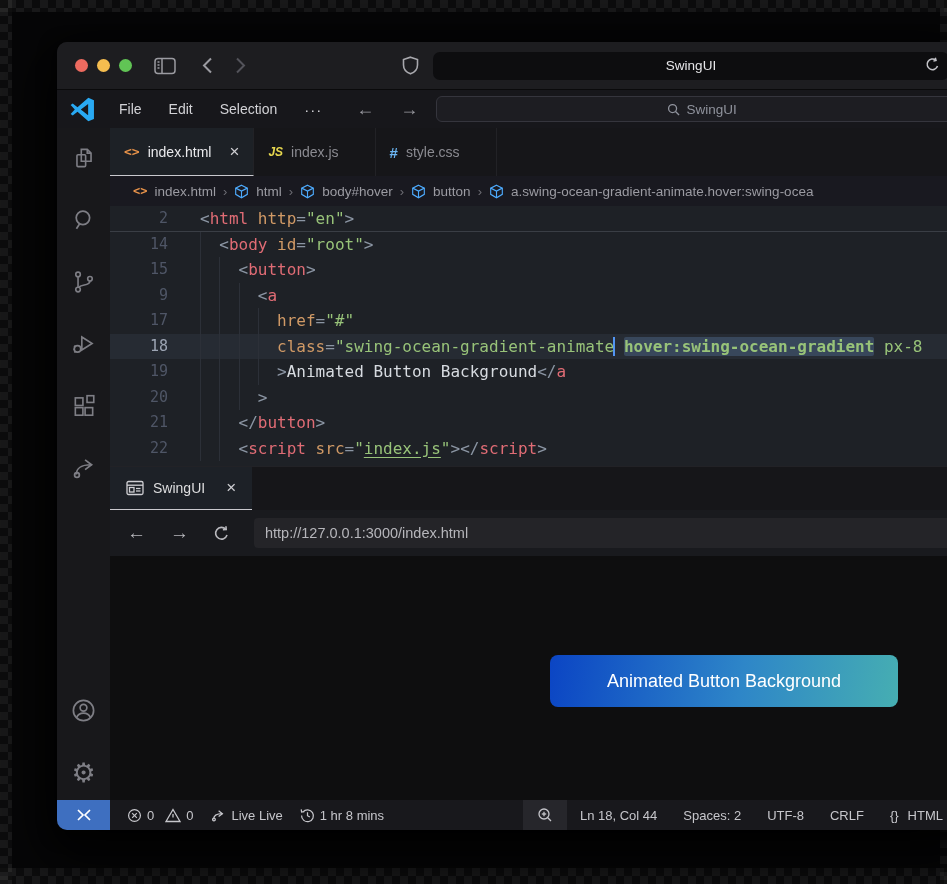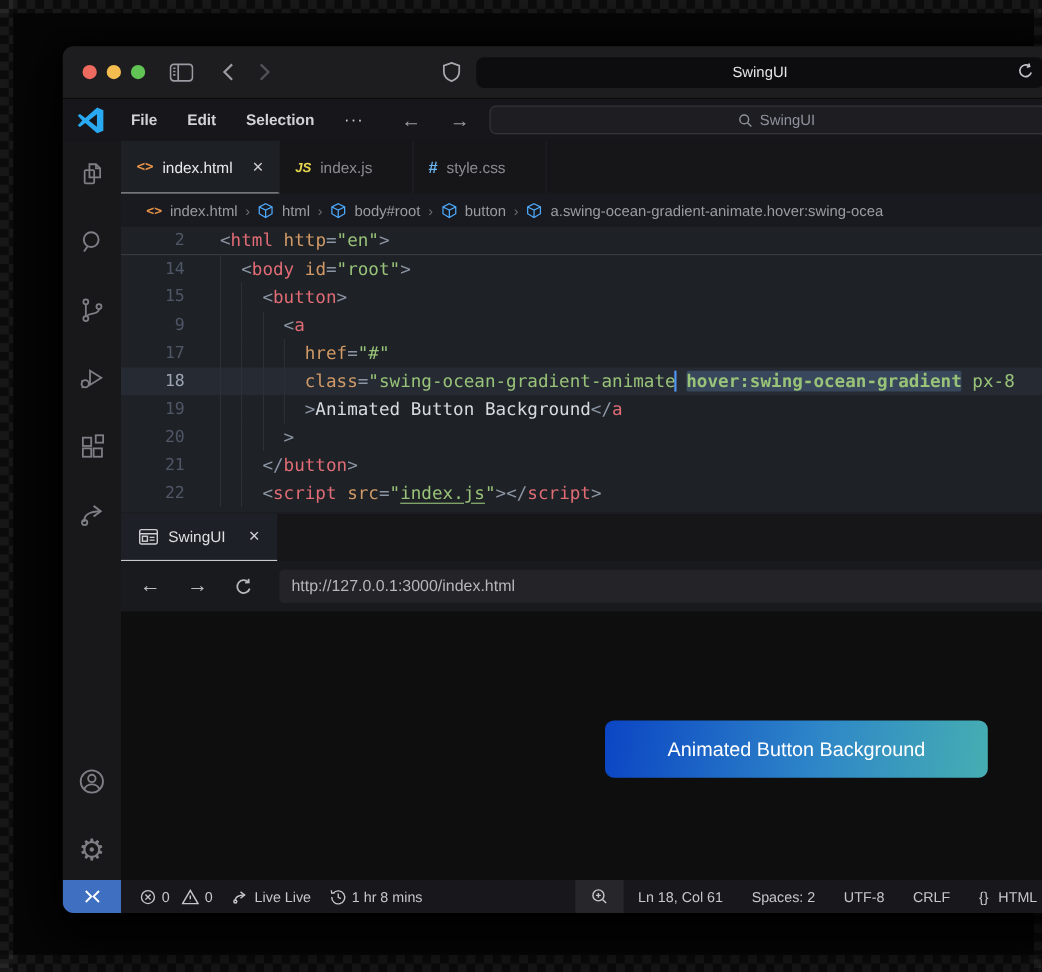--- a/index.html
+++ b/index.html
@@ -27,21 +27,21 @@
   .sf-back{ margin-right:22px; } .sf-fwd{ color:#53535a; margin-right:10px; }
   .sf-shield{ margin-left:auto; margin-right:14px; color:#a8a8ad; }
   .url-pill { flex:none; width:516px; height:28px; background:#0d0d0f; border-radius:7px;
     display:flex; align-items:center; justify-content:center; position:relative;
     color:#e6e6e9; font-size:13.5px; margin-right:-2px; }
   .url-reload { position:absolute; right:9px; top:5px; color:#c3c3c8; }
 
   
   .menu-bar { height:38px; flex:none; background:#17171b; display:flex; align-items:center; padding-left:13px; }
   .vsc-logo { width:25px; height:25px; margin-right:24px; flex:none; }
-  .menu-item { color:#d2d2d6; font-size:14px; margin-right:27px; cursor:default;font-weight:bold; }
+  .menu-item { color:#d2d2d6; font-size:14px; margin-right:27px; cursor:default; }
   .menu-more { color:#d2d2d6; font-size:15px; letter-spacing:1px; margin-right:8px; }
   .nav-arrow { color:#9a9aa1; font-size:18px; margin-left:26px; }
   .cmd-center { height:26px; flex:1; margin-left:18px; margin-right:-8px; background:#1d1d22;
     border:1px solid #35353d; border-radius:6px; display:flex; align-items:center; justify-content:center;
     gap:7px; color:#8f929c; font-size:13.5px; }
 
   
   .main { flex:1; display:flex; min-height:0; }
   .activity-bar { width:53px; flex:none; background:#18181b; display:flex; flex-direction:column;
     align-items:center; padding:17px 0 14px; gap:36px; }
@@ -279,21 +279,21 @@
             <span>html</span>
           </span>
           <span class="crumb-sep">›</span>
           <span class="crumb">
             <span class="">
               <svg width="15" height="15" viewBox="0 0 16 16" fill="none" stroke="#4daafc" stroke-width="1.2">
                 <path d="M8 1.3 L14.2 4.4 V11 L8 14.7 L1.8 11 V4.4 Z"></path>
                 <path d="M1.8 4.4 L8 7.5 L14.2 4.4 M8 7.5 V14.7"></path>
               </svg>
             </span>
-            <span>body#root</span>
+            <span>body#hover</span>
           </span>
           <span class="crumb-sep">›</span>
           <span class="crumb">
             <span class="">
               <svg width="15" height="15" viewBox="0 0 16 16" fill="none" stroke="#4daafc" stroke-width="1.2">
                 <path d="M8 1.3 L14.2 4.4 V11 L8 14.7 L1.8 11 V4.4 Z"></path>
                 <path d="M1.8 4.4 L8 7.5 L14.2 4.4 M8 7.5 V14.7"></path>
               </svg>
             </span>
             <span>button</span>
@@ -408,21 +408,21 @@
     </div>
     <div class="sb-right">
       <div class="sb-zoom">
         <svg width="16" height="16" viewBox="0 0 16 16" fill="none" stroke="#c6c6cb" stroke-width="1.3">
           <circle cx="7" cy="7" r="5"></circle>
             <line x1="10.8" y1="10.8" x2="14" y2="14"></line>
           <line x1="4.8" y1="7" x2="9.2" y2="7"></line>
             <line x1="7" y1="4.8" x2="7" y2="9.2"></line>
         </svg>
       </div>
-      <span class="sb-item first" style="margin-left:13px">Ln 18, Col 61</span>
+      <span class="sb-item first" style="margin-left:13px">Ln 18, Col 44</span>
       <span class="sb-item" style="margin-left:0">Spaces: 2</span>
       <span class="sb-item" style="margin-left:0">UTF-8</span>
       <span class="sb-item" style="margin-left:0">CRLF</span>
       <span class="sb-item" style="margin-left:0; margin-right:16px">
         <span class="brace">{}</span>
         <span>HTML</span>
       </span>
     </div>
   </div>
 </div>

